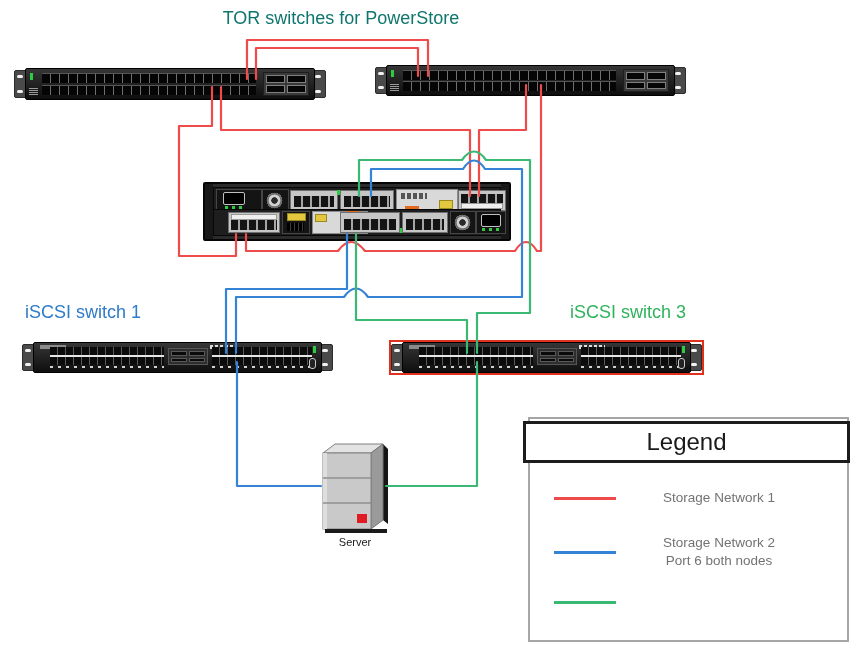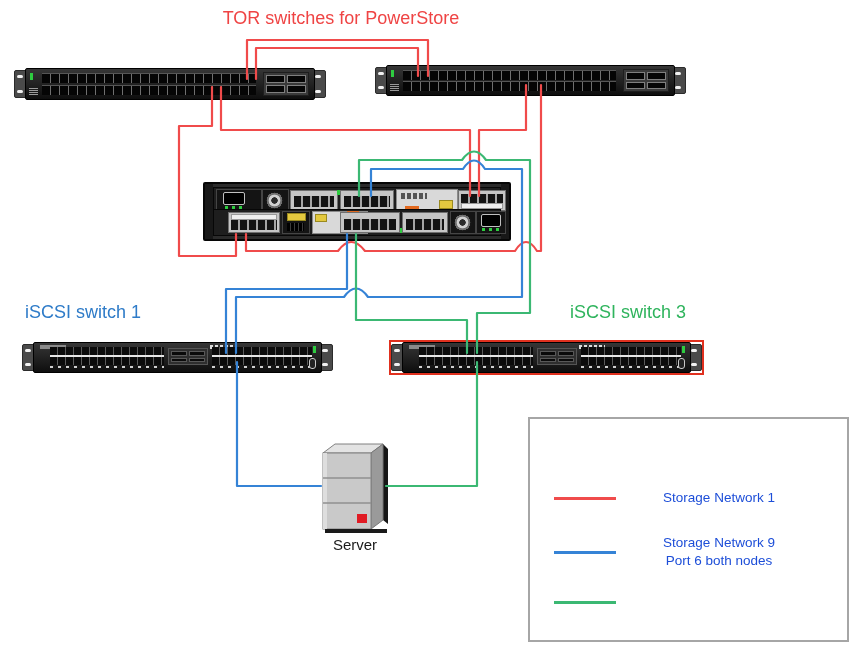--- a/index.html
+++ b/index.html
@@ -1,25 +1,25 @@
 <!DOCTYPE html>
 <html><head>
 <meta charset="utf-8">
 <style>
   html,body{margin:0;padding:0;background:#fff}
   #canvas{position:relative;width:867px;height:655px;background:#fff;
           font-family:"Liberation Sans",sans-serif;overflow:hidden}
   .abs{position:absolute}
 
   
-  .diagram-title{left:191px;top:8px;width:300px;text-align:center;font-size:18px;color:#ef4444;z-index:4}
+  .diagram-title{left:191px;top:8px;width:300px;text-align:center;font-size:18px;color:#0f766e;z-index:4}
   .sw-label{top:302px;font-size:18px;z-index:4}
   #label-iscsi1{left:25px}
   #label-iscsi2{left:570px}
-  .server-label{left:315px;top:536px;width:80px;text-align:center;font-size:15px;color:#1a1a1a;z-index:4}
+  .server-label{left:315px;top:536px;width:80px;text-align:center;font-size:11px;color:#1a1a1a;z-index:4}
 
   
   .switch{z-index:1}
   .ear{top:2px;bottom:2px;width:12px;background:#4a4a4a;border:1px solid #2b2b2b;border-radius:2px}
   .ear.l{left:0}.ear.r{right:0}
   .ear::before,.ear::after{content:"";position:absolute;left:2px;width:6px;height:3px;background:#f2f2f2;border-radius:1.5px}
   .ear::before{top:4px}.ear::after{bottom:4px}
   .swbody{left:11px;right:11px;top:0;bottom:0;background:linear-gradient(#363636,#0e0e0e);border:1px solid #000;border-radius:2px}
   .led{width:3px;height:7px;background:#2ecc40}
   .sfp-row{background:repeating-linear-gradient(90deg,#050505 0 8px,#6f6f6f 8px 9px);border-top:1px solid #565656}
@@ -41,21 +41,21 @@
   .ports{background:repeating-linear-gradient(90deg,#141414 0 7px,#a6a6a6 7px 9px)}
   .whitebar{background:#efefef;border:1px solid #9a9a9a}
   .fan-circle{border-radius:50%;background:radial-gradient(circle,#2a2a2a 0 22%,#d0d0d0 26% 42%,#6f6f6f 46% 58%,#171717 60%)}
 
   
   #legend-box{left:528px;top:417px;width:317px;height:221px;border:2px solid #a6a6a6;background:#fff;z-index:2}
   #legend-header{left:523px;top:421px;width:327px;height:42px;border:3px solid #1c1c1c;background:#fff;z-index:3;
                  display:flex;align-items:center;justify-content:center;font-size:24px;color:#1a1a1a;box-sizing:border-box}
   .legend-row{left:24px;width:270px;height:40px;display:flex;align-items:center;z-index:3}
   .legend-swatch{width:62px;height:3px;margin-right:14px;flex:0 0 auto}
-  .legend-text{width:178px;text-align:center;font-size:13.5px;line-height:18px;color:#1d4ed8}
+  .legend-text{width:178px;text-align:center;font-size:13.5px;line-height:18px;color:#737373}
 
   #server-wrap{left:318px;top:440px;z-index:1}
   #wires{left:0;top:0;z-index:5;pointer-events:none}
 </style>
 </head>
 <body>
 
 <div id="canvas">
 
   <div class="abs diagram-title">TOR switches for PowerStore</div>
@@ -230,28 +230,29 @@
   <div class="abs" id="legend-box">
     <div class="abs legend-row" style="top:59px">
       <div class="legend-swatch" style="background: rgb(240, 75, 75);"></div>
       <div class="legend-text">
         <div>Storage Network 1</div>
       </div>
     </div>
     <div class="abs legend-row" style="top:113px">
       <div class="legend-swatch" style="background: rgb(53, 131, 214);"></div>
       <div class="legend-text">
-        <div>Storage Network 9</div>
+        <div>Storage Network 2</div>
         <div>Port 6 both nodes</div>
       </div>
     </div>
     <div class="abs legend-row" style="top:163px">
       <div class="legend-swatch" style="background: rgb(59, 184, 115);"></div>
     </div>
   </div>
+  <div class="abs" id="legend-header">Legend</div>
 
   <svg class="abs" id="wires" width="867" height="655">
     <g fill="none" stroke-width="2.2" stroke-linecap="round" stroke-linejoin="round" stroke="#F04B4B">
       <path d="M247,79 V40 H428 V76"></path>
       <path d="M256,79 V48 H418 V76"></path>
       <path d="M212,87 V126 H179 V256 H236 V234"></path>
       <path d="M221,87 V130 H470 V196"></path>
       <path d="M526,85 V130 H479 V196"></path>
       <path d="M541,85 V251 H537 Q526,233 515,251 H365 Q351,233 338,251 H246 V234"></path>
     </g>

